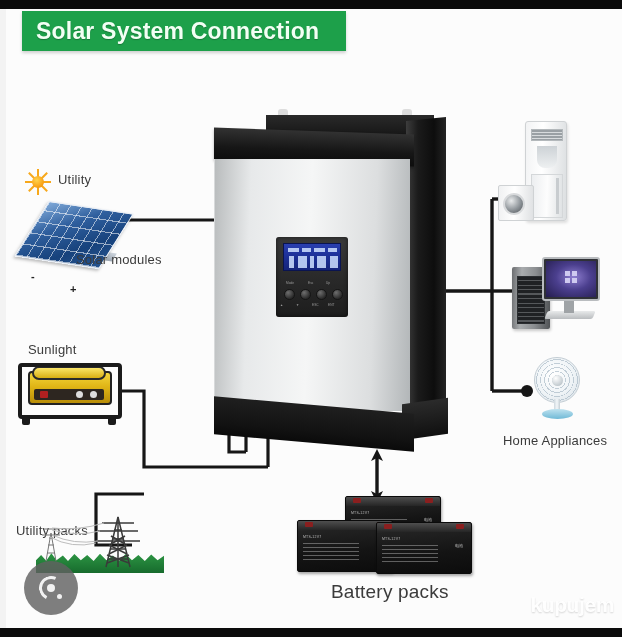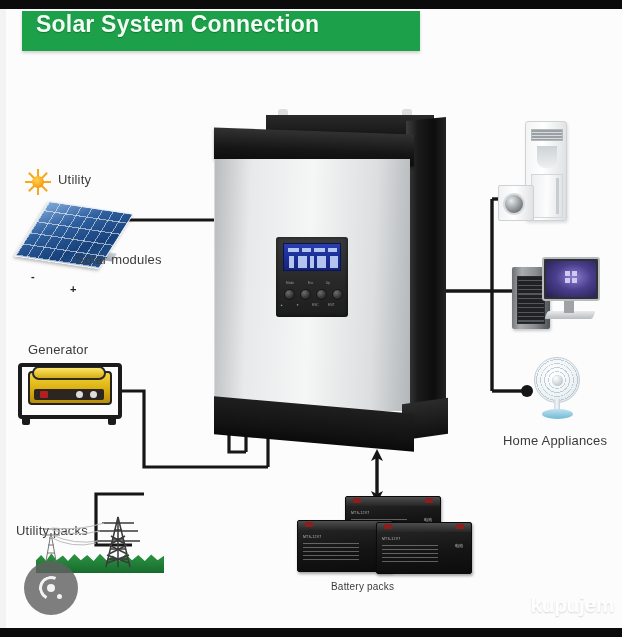--- a/index.html
+++ b/index.html
@@ -11,23 +11,23 @@
   }
   
   .band-top    { position:absolute; left:0; top:0;    width:622px; height:9px;  background:#0b0b0b; z-index:60; }
   .band-bottom { position:absolute; left:0; bottom:0; width:622px; height:9px;  background:#0b0b0b; z-index:60; }
   .band-left   { position:absolute; left:0; top:0;    width:6px;   height:637px; background:#f3f3f3; z-index:2; }
 
   .canvas { position:absolute; left:0; top:9px; width:622px; height:619px; background:#fcfcfc; }
 
   
   .title-banner{
-    position:absolute; left:22px; top:2px; width:398px; height:40px;
+    position:absolute; left:22px; top:2px; width:324px; height:40px;
     background:#1da04a;
-    display:flex; 
+    display:flex; align-items:center;
     box-shadow:0 2px 3px rgba(0,0,0,.18);
   }
   .title-banner .t{
     color:#f2fff4; font-size:23px; font-weight:bold; letter-spacing:.2px;
     padding-left:14px; text-shadow:0 1px 1px rgba(0,0,0,.25);
     font-family:"Liberation Sans", sans-serif;
   }
 
   
   .lbl{ position:absolute; font-size:12.5px; color:#3b3b3b; white-space:nowrap;
@@ -291,21 +291,21 @@
   <div class="lbl" style="left:58px; top:163px; font-size:13px;">Utility</div>
 
   <div class="panel-wrap">
     <div class="panel-edge"></div>
     <div class="panel"></div>
     <div class="term minus">-</div>
     <div class="term plus">+</div>
   </div>
   <div class="lbl" style="left:76px; top:243px; font-size:13px;">Solar modules</div>
 
-  <div class="lbl" style="left:28px; top:333px; font-size:13px;">Generator</div>
+  <div class="lbl" style="left:28px; top:333px; font-size:13px;">Sunlight</div>
   <div class="gen">
     <div class="body"></div>
     <div class="tank"></div>
     <div class="ctrl"></div>
     <div class="red"></div>
     <div class="knob" style="left:58px;"></div>
     <div class="knob" style="left:72px;"></div>
     <div class="frame"></div>
     <div class="leg" style="left:4px;"></div>
     <div class="leg" style="left:90px;"></div>
@@ -426,21 +426,21 @@
 
   <div class="bat" style="left:376px; top:513px; width:96px; height:52px;">
     <div class="top"></div>
     <div class="post" style="left:7px;"></div>
     <div class="post" style="right:7px;"></div>
     <div class="lbl2">MTS-12V7</div>
     <div class="lines"></div>
     <div class="cn">电池</div>
   </div>
 
-  <div class="lbl" style="left:331px; top:572px; font-size:10px;">Battery packs</div>
+  <div class="lbl" style="left:331px; top:572px; font-size:19px;">Battery packs</div>
 
   <div class="lens">
     <div class="ring"></div>
     <div class="dot"></div>
     <div class="dot2"></div>
   </div>
 
   <div class="kp">
     <span>kupujem</span>
   </div>

